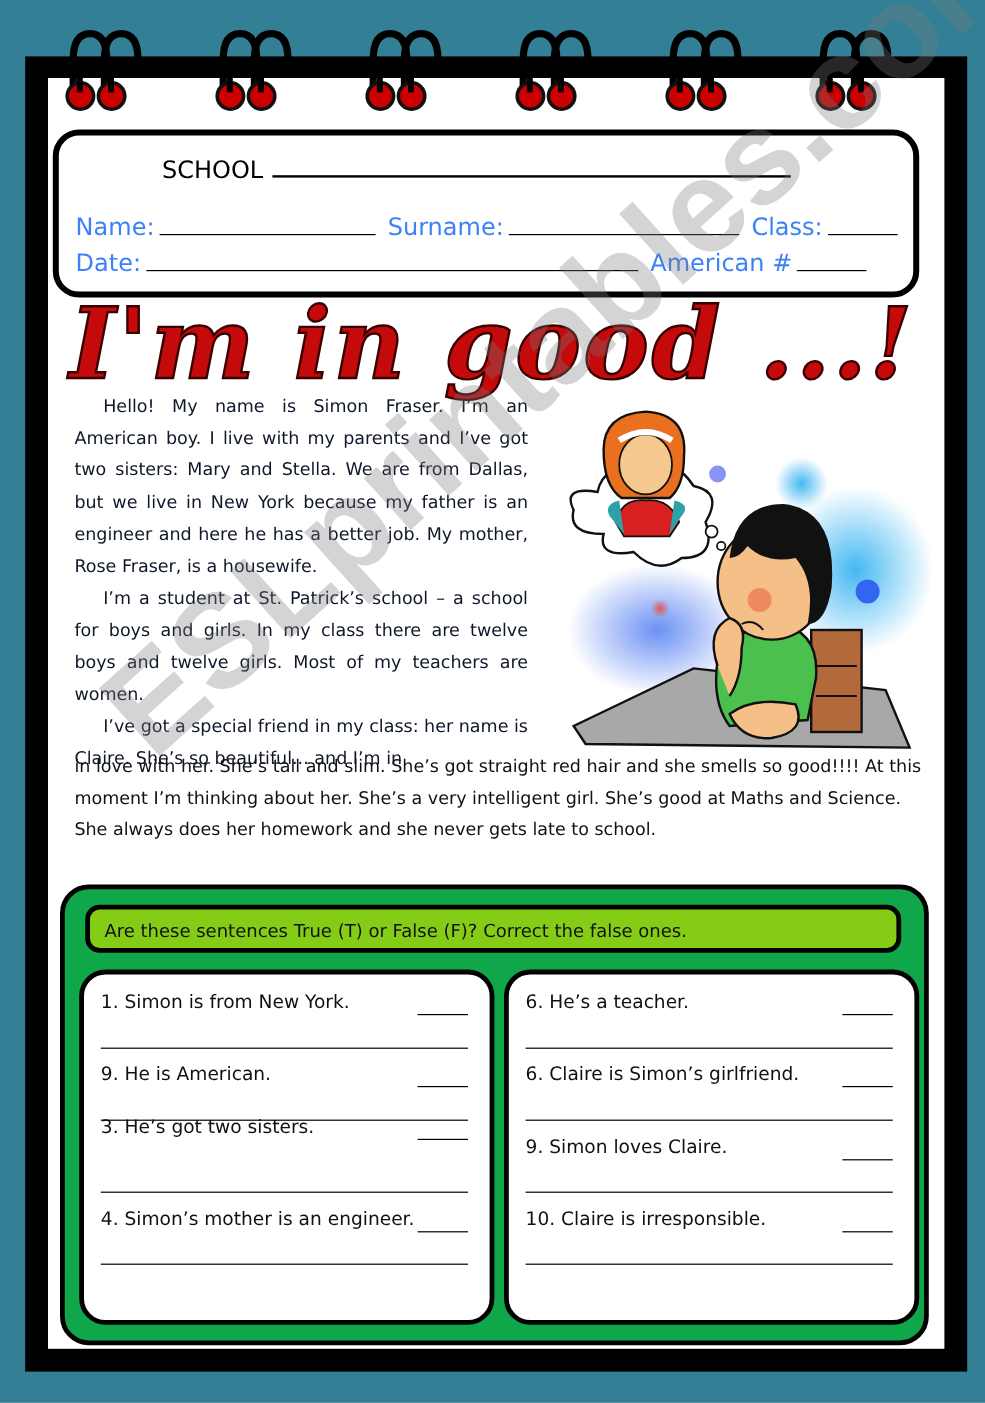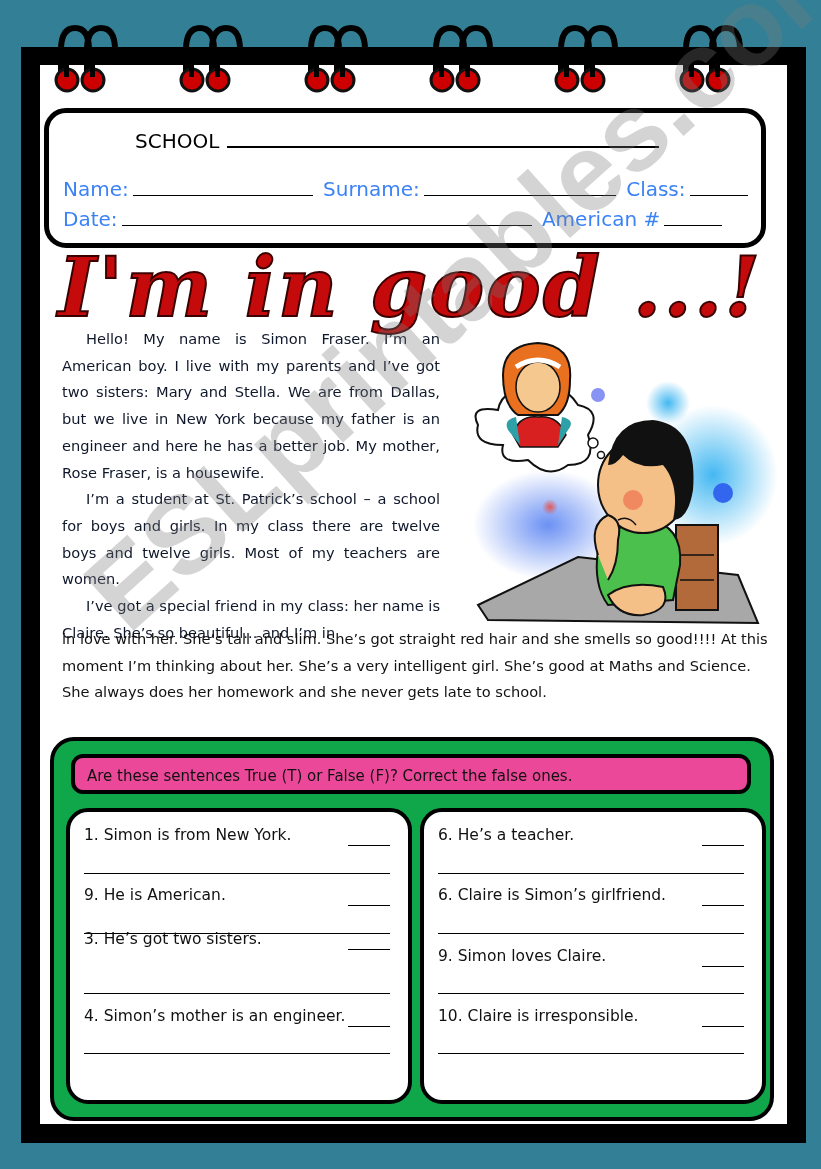--- a/index.html
+++ b/index.html
@@ -57,21 +57,21 @@
     font-family: "Liberation Sans", sans-serif;
   }
 
   .exercise {
     position: absolute; left: 50px; top: 737px; width: 724px; height: 384px;
     background: #10a64a; border: 4px solid #000; border-radius: 24px;
     box-sizing: border-box;
   }
   .instr {
     position: absolute; left: 17px; top: 13px; width: 680px; height: 40px;
-    background: #ec4899; border: 4px solid #000; border-radius: 12px; box-sizing: border-box;
+    background: #84cc16; border: 4px solid #000; border-radius: 12px; box-sizing: border-box;
     font-size: 15px; color: #111; padding: 9px 12px; white-space: nowrap;
   }
   .panel {
     position: absolute; top: 67px; height: 296px; background: #fff;
     border: 4px solid #000; border-radius: 22px; box-sizing: border-box; padding-left: 28px;
   }
   .panel.left { left: 12px; width: 346px; }
   .panel.right { left: 366px; width: 346px; }
   .q { position: absolute; left: 14px; right: 18px; font-size: 15.5px; color: #111; height: 20px; white-space: nowrap; }
   .q .tf { position: absolute; right: 0; bottom: 0; width: 42px; border-bottom: 1.5px solid #000; height: 1px; }

